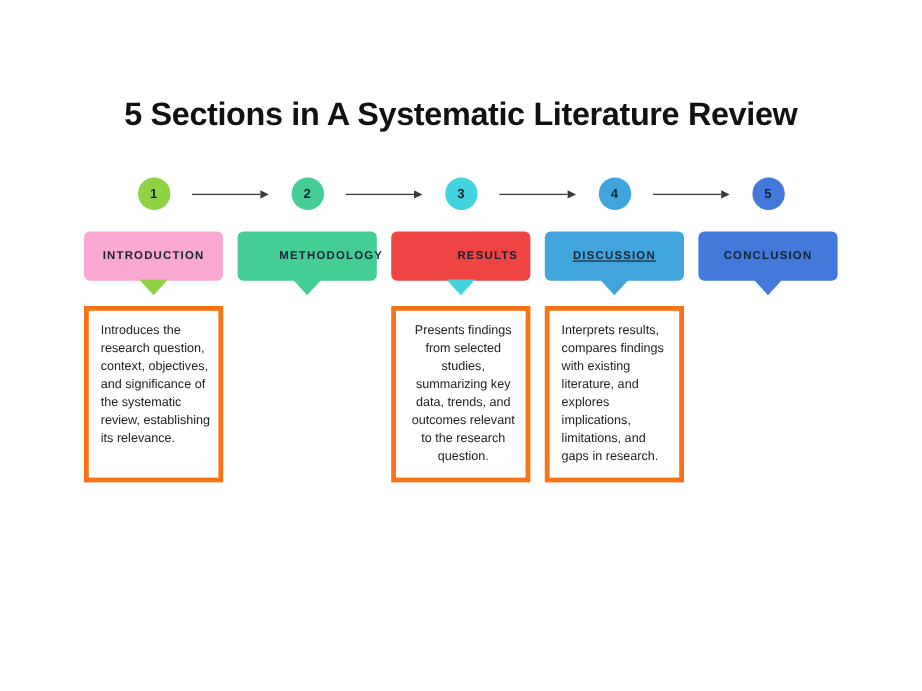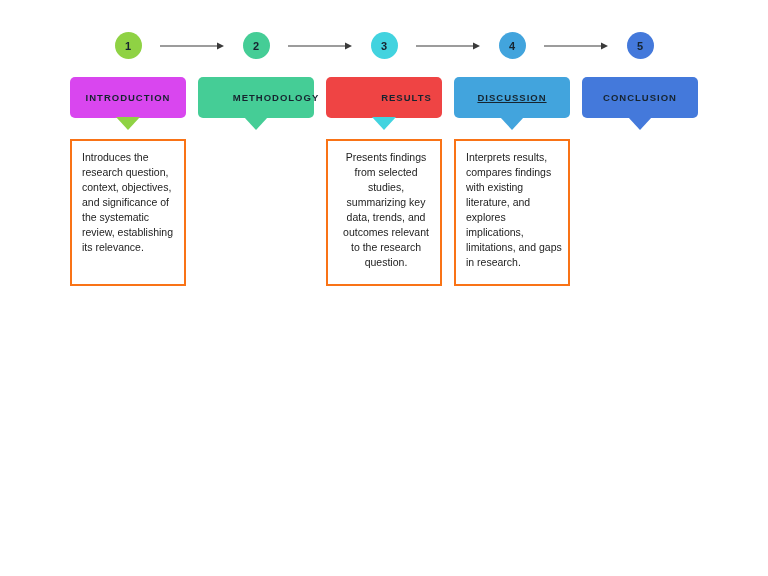--- a/index.html
+++ b/index.html
@@ -62,46 +62,47 @@
     left: 50%;
     transform: translateX(-50%);
     width: 0; height: 0;
     border-left: 12px solid transparent;
     border-right: 12px solid transparent;
     border-top: 13px solid #000;
   }
   .card {
     height: 147px;
     background: #ffffff;
-    border: 2px solid #f97316;
+    border: 4px solid #f97316;
     padding: 9px 6px 0 10px;
     font-size: 10.5px;
     line-height: 15px;
   }
   .arrow {
     position: absolute;
     top: 9px;
     width: 64px;
     height: 10px;
   }
   .arrow svg { display: block; }
 </style>
 </head>
 <body>
 
 <div class="canvas">
+  <h1 class="title">5 Sections in A Systematic Literature Review</h1>
 
   <div class="diagram">
     <div class="columns">
 
       <div class="column">
         <div class="circle" style="background: rgb(143, 210, 68);">
           <span style="color: rgb(22, 36, 47);">1</span>
         </div>
-        <div class="header" style="background: #d946ef;">
+        <div class="header" style="background: #f9a8d4;">
           <span class="header-label" style="color: rgb(22, 36, 47);">INTRODUCTION</span>
           <span class="tail" style="border-top-color: rgb(143, 210, 68);"></span>
         </div>
         <div class="card" style="color: rgb(34, 34, 34);">Introduces the research question, context, objectives, and significance of the systematic review, establishing its relevance.</div>
       </div>
 
       <div class="column">
         <div class="circle" style="background: rgb(69, 205, 150);">
           <span style="color: rgb(22, 36, 47);">2</span>
         </div>

